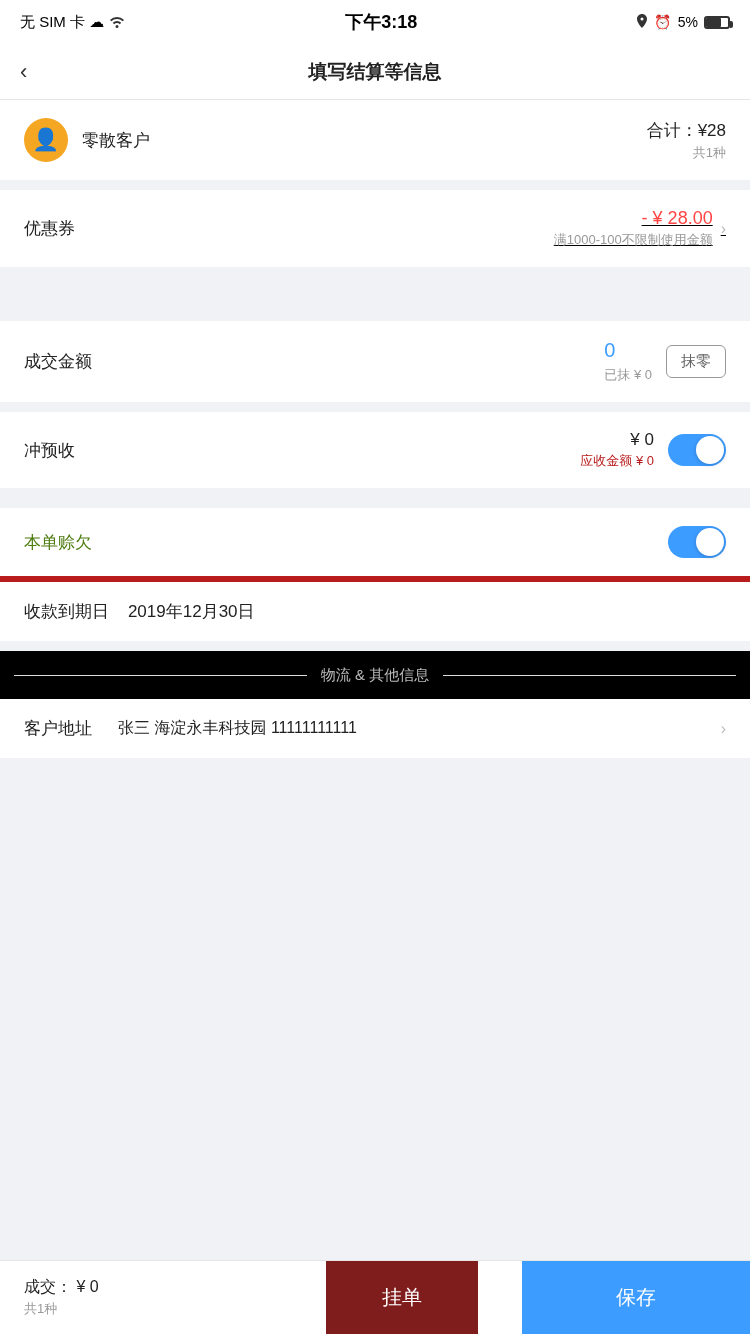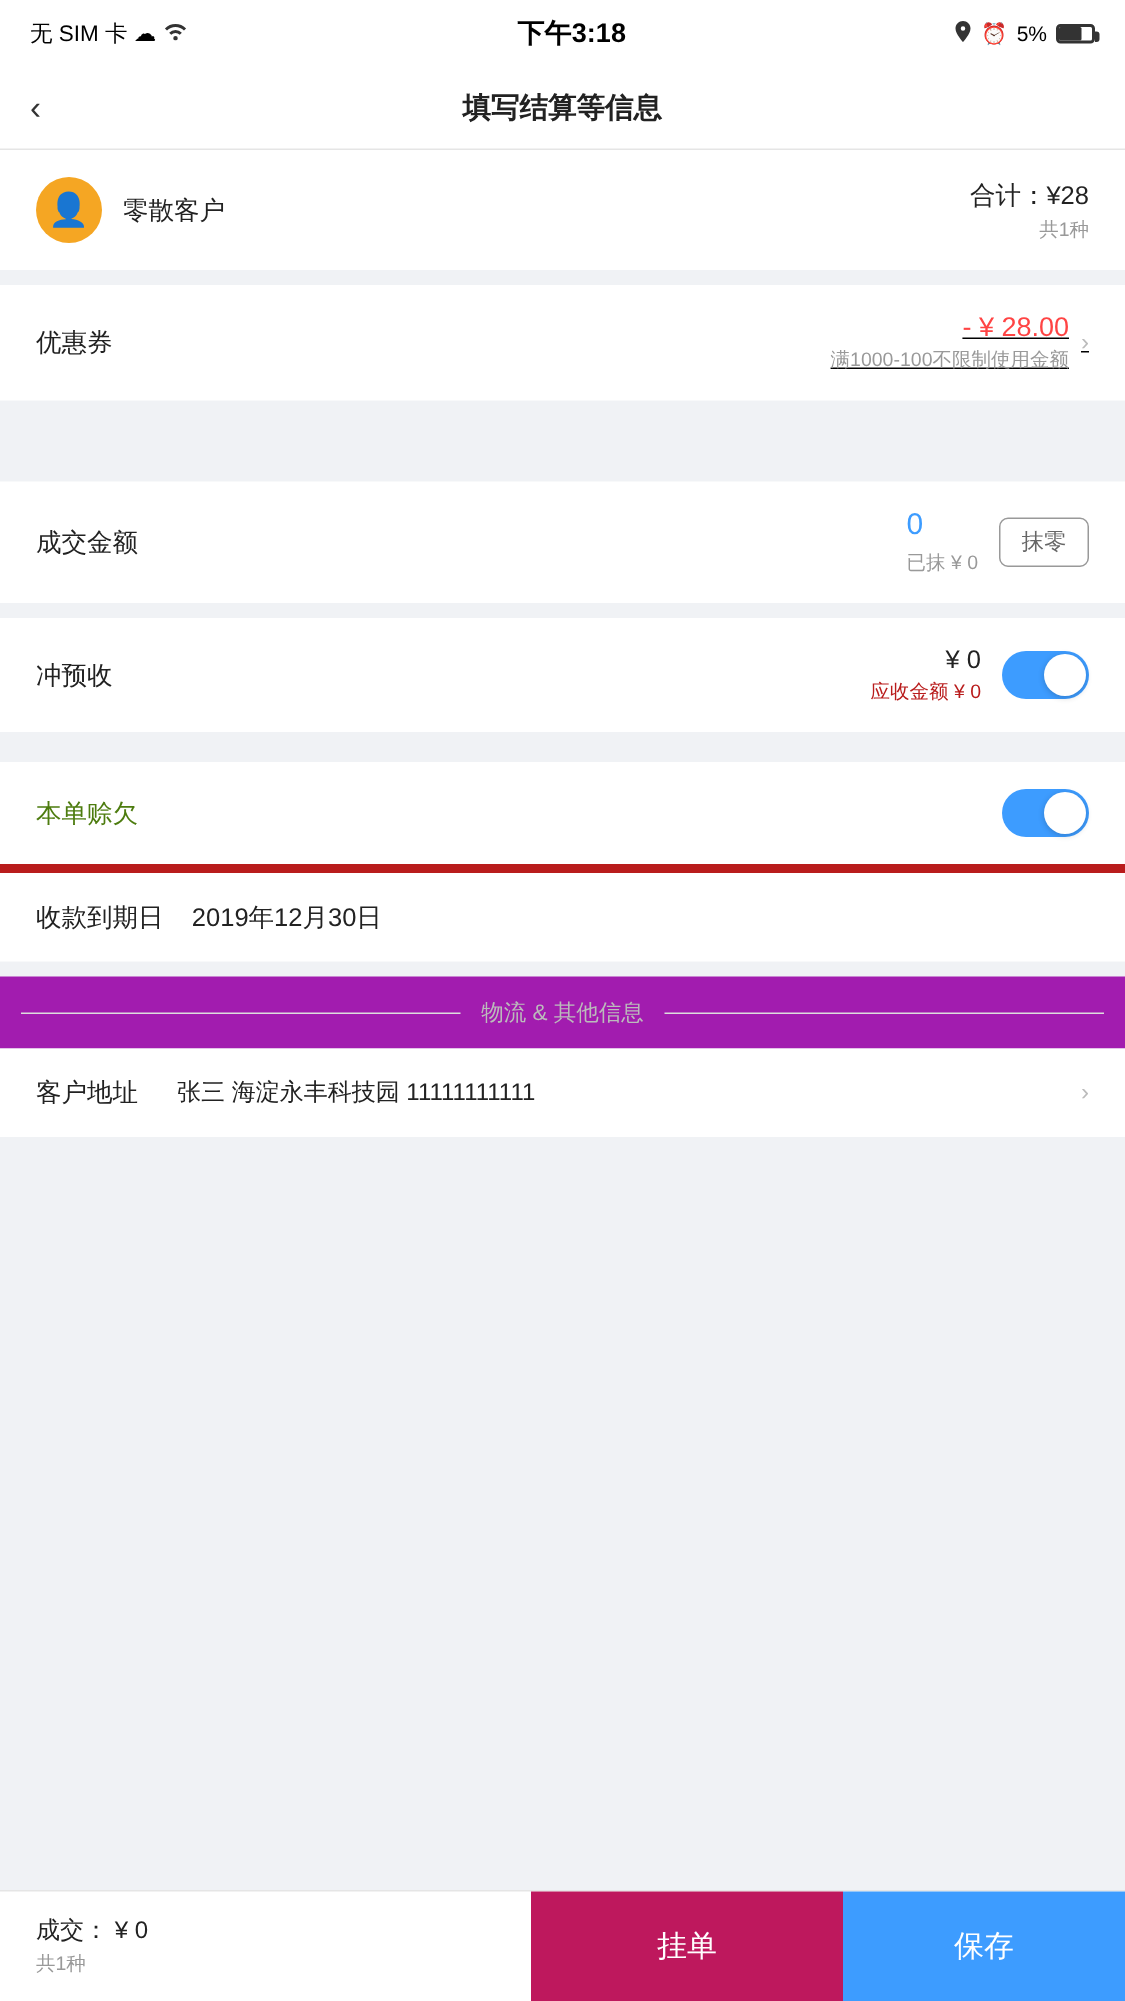--- a/index.html
+++ b/index.html
@@ -175,21 +175,21 @@
     
     .due-date-section {
       background: #fff;
       padding: 18px 24px;
       border-top: 6px solid #b91c1c;
     }
     .due-date-text { font-size: 17px; color: #222; }
 
     
     .logistics-divider {
-      background: #a21caf;
+      background: #000000;
       height: 48px;
       display: flex;
       align-items: center;
       justify-content: center;
       margin: 10px 0 0 0;
     }
     .logistics-text { font-size: 15px; color: #bbb; }
     .logistics-line {
       flex: 1; height: 1px; background: #ddd; margin: 0 14px;
     }
@@ -221,34 +221,35 @@
       align-items: center;
       border-top: 1px solid #e5e5e5;
     }
     .bottom-info {
       flex: 1;
       padding: 0 24px;
     }
     .bottom-deal { font-size: 16px; color: #222; }
     .bottom-count { font-size: 13px; color: #999; margin-top: 2px; }
     .btn-hold {
-      width: 208px; height: 74px;
-      background: #be185d;
+      width: 152px; height: 74px;
+      background: #7f1d1d;
       display: flex; align-items: center; justify-content: center;
       font-size: 20px; color: #fff; font-weight: 500;
       cursor: pointer;
       flex-shrink: 0;
     }
     .btn-save {
-      width: 188px; height: 74px;
+      width: 228px; height: 74px;
       background: #3d9cff;
       display: flex; align-items: center; justify-content: center;
       font-size: 20px; color: #fff; font-weight: 500;
       cursor: pointer;
       flex-shrink: 0;
+      margin-left: 44px;
     }
   </style>
 </head>
 <body>
 
 <div class="status-bar">
   <div class="status-left">
     <span>无 SIM 卡  ☁</span>
     <span>
       <svg width="18" height="14" viewBox="0 0 18 14">

